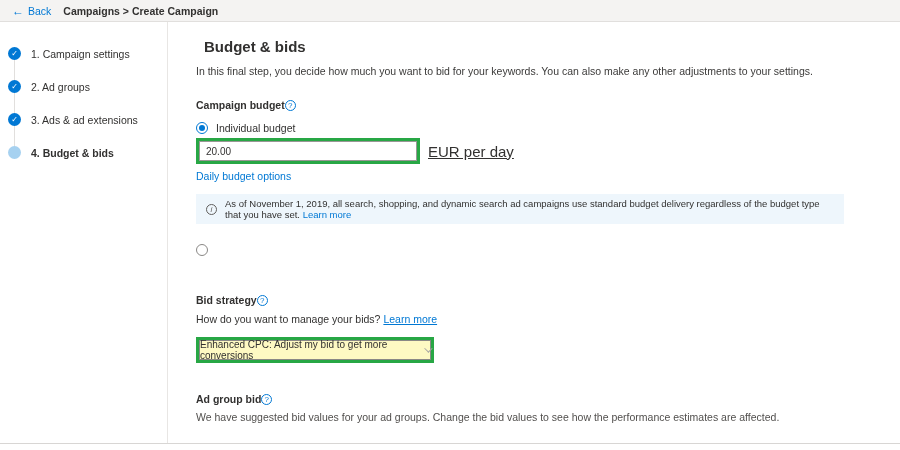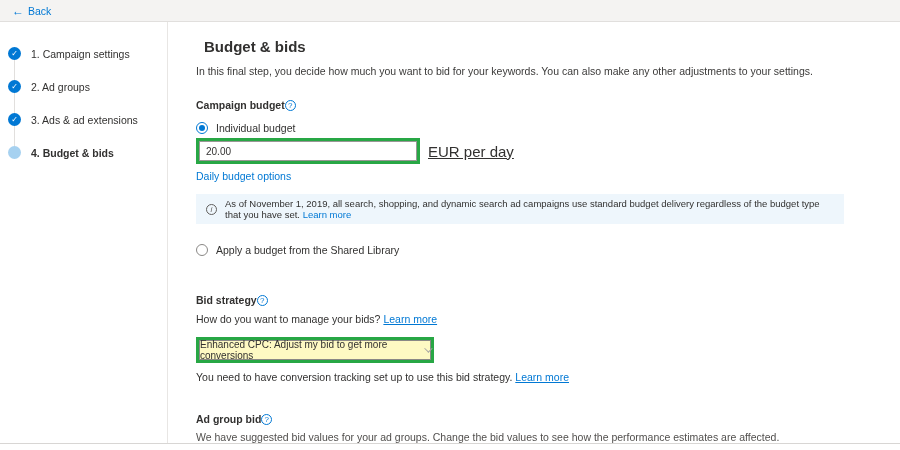--- a/index.html
+++ b/index.html
@@ -66,20 +66,21 @@
 </head>
 <body>
 
 <div class="screen">
 
   <div class="topbar">
     <span class="back-btn">
       <span class="back-arrow">←</span>
       <span>Back</span>
     </span>
+    <span class="breadcrumb">Campaigns &gt; Create Campaign</span>
   </div>
 
   <div class="layout">
 
     <div class="sidebar">
       <div class="connector"></div>
 
       <div class="step">
         <span class="step-circle">✓</span>
         <span class="step-label">1. Campaign settings</span>
@@ -125,21 +126,20 @@
       <div class="banner">
         <span class="info-icon">i</span>
         <span>
           <span>As of November 1, 2019, all search, shopping, and dynamic search ad campaigns use standard budget delivery regardless of the budget type that you have set.</span>
           <a class="link">Learn more</a>
         </span>
       </div>
 
       <div class="radio-row shared-radio">
         <span class="radio unchecked"></span>
-        <span>Apply a budget from the Shared Library</span>
       </div>
 
       
       <div class="bid-strategy">
         <div class="section-label">
           <span>Bid strategy</span>
           <span class="help-icon">?</span>
         </div>
         <div class="question-line">
           <span>How do you want to manage your bids?</span>
@@ -148,24 +148,20 @@
 
         <div class="dropdown-wrap">
           <span class="green-box">
             <span class="select-box">
               <span>Enhanced CPC: Adjust my bid to get more conversions</span>
               <span class="chevron"></span>
             </span>
           </span>
         </div>
 
-        <div class="note-line">
-          <span>You need to have conversion tracking set up to use this bid strategy.</span>
-          <a class="link underlined">Learn more</a>
-        </div>
       </div>
 
       
       <div class="adgroup-section">
         <div class="section-label">
           <span>Ad group bid</span>
           <span class="help-icon">?</span>
         </div>
         <div class="section-desc">We have suggested bid values for your ad groups. Change the bid values to see how the performance estimates are affected.</div>
 

